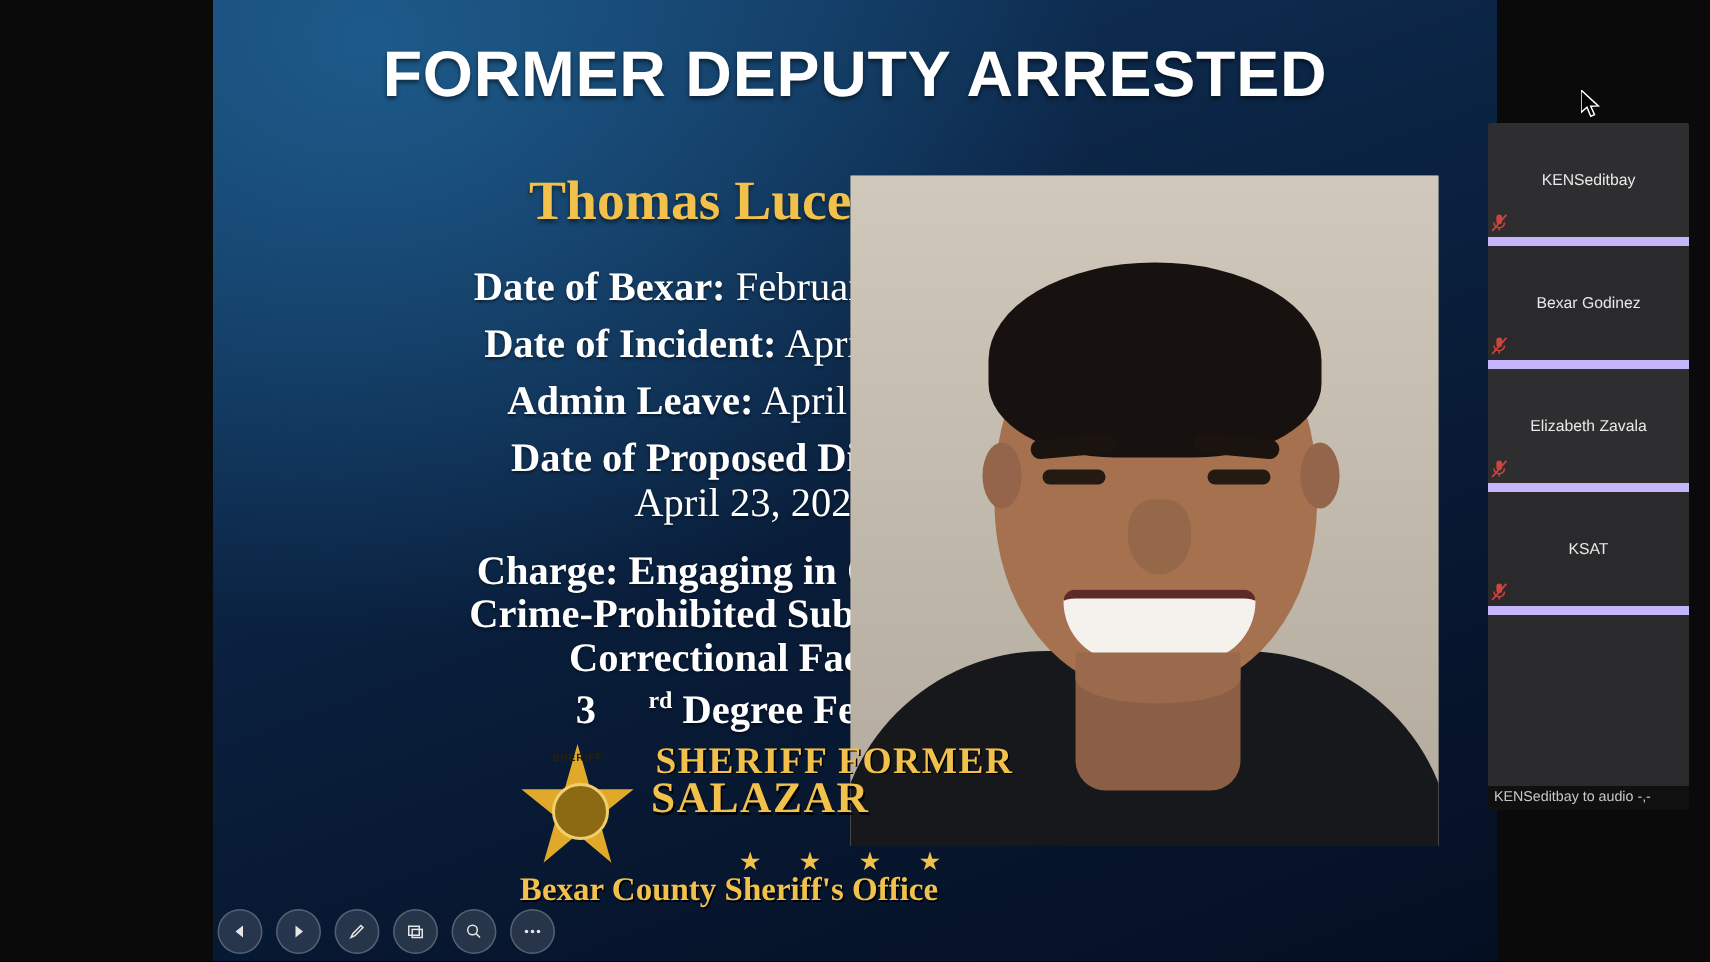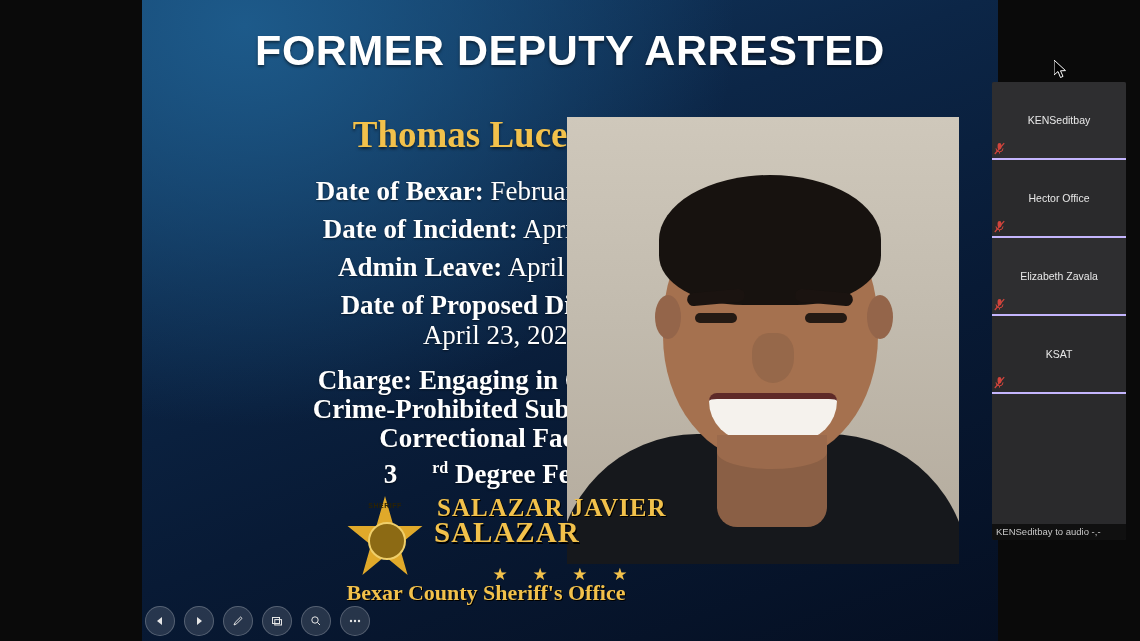--- a/index.html
+++ b/index.html
@@ -328,21 +328,21 @@
     height: 458px;
     background: #2a2a2c;
     border-radius: 2px;
     overflow: hidden;
   }
   .tile {
     position: relative;
     width: 134px;
     height: 76px;
     background: #2e2e30;
-    border-bottom: 2px solid #c4b5fd;
+    border-bottom: 6px solid #c4b5fd;
     display: flex;
     align-items: center;
     justify-content: center;
   }
   .tile:nth-child(even) { background: #2a2a2c; }
   .tile-name {
     font-size: 10.5px;
     color: #e8e8e8;
     text-align: center;
     padding: 0 6px;
@@ -440,21 +440,21 @@
       <div class="ph-mouth"></div>
       <div class="ph-chin"></div>
     </div>
 
     <div class="logo-wrap">
       <div class="badge">
         <div class="star"></div>
         <div class="sheriff-txt">SHERIFF</div>
         <div class="inner"></div>
       </div>
-      <div class="logo-sheriff">SALAZAR JAVIER</div>
+      <div class="logo-sheriff">SHERIFF FORMER</div>
       <div class="logo-salazar">SALAZAR</div>
       <div class="logo-stars">★ ★ ★ ★</div>
       <div class="logo-bexar">Bexar County Sheriff's Office</div>
     </div>
 
     <div class="slide-toolbar">
       <div class="tb-btn">
         <svg width="10" height="10" viewBox="0 0 10 10" aria-hidden="true">
             <polygon points="7,1 7,9 2,5" fill="#e6e6e6"></polygon>
           </svg>
@@ -500,21 +500,21 @@
             <rect x="3.6" y="1" width="3.8" height="6.4" rx="1.9" fill="#d0443c"></rect>
             <path d="M2 6.4a3.5 3.5 0 0 0 7 0" fill="none" stroke="#d0443c" stroke-width="1"></path>
             <line x1="5.5" y1="9.8" x2="5.5" y2="11.6" stroke="#d0443c" stroke-width="1"></line>
             <line x1="0.8" y1="12" x2="10.2" y2="1.2" stroke="#d0443c" stroke-width="1.2"></line>
           </svg>
       </div>
     </div>
 
 
     <div class="tile">
-      <div class="tile-name">Hector Office</div>
+      <div class="tile-name">Bexar Godinez</div>
       <div class="mute-icon">
         <svg width="11" height="13" viewBox="0 0 11 13" aria-hidden="true">
             <rect x="3.6" y="1" width="3.8" height="6.4" rx="1.9" fill="#d0443c"></rect>
             <path d="M2 6.4a3.5 3.5 0 0 0 7 0" fill="none" stroke="#d0443c" stroke-width="1"></path>
             <line x1="5.5" y1="9.8" x2="5.5" y2="11.6" stroke="#d0443c" stroke-width="1"></line>
             <line x1="0.8" y1="12" x2="10.2" y2="1.2" stroke="#d0443c" stroke-width="1.2"></line>
           </svg>
       </div>
     </div>
 

